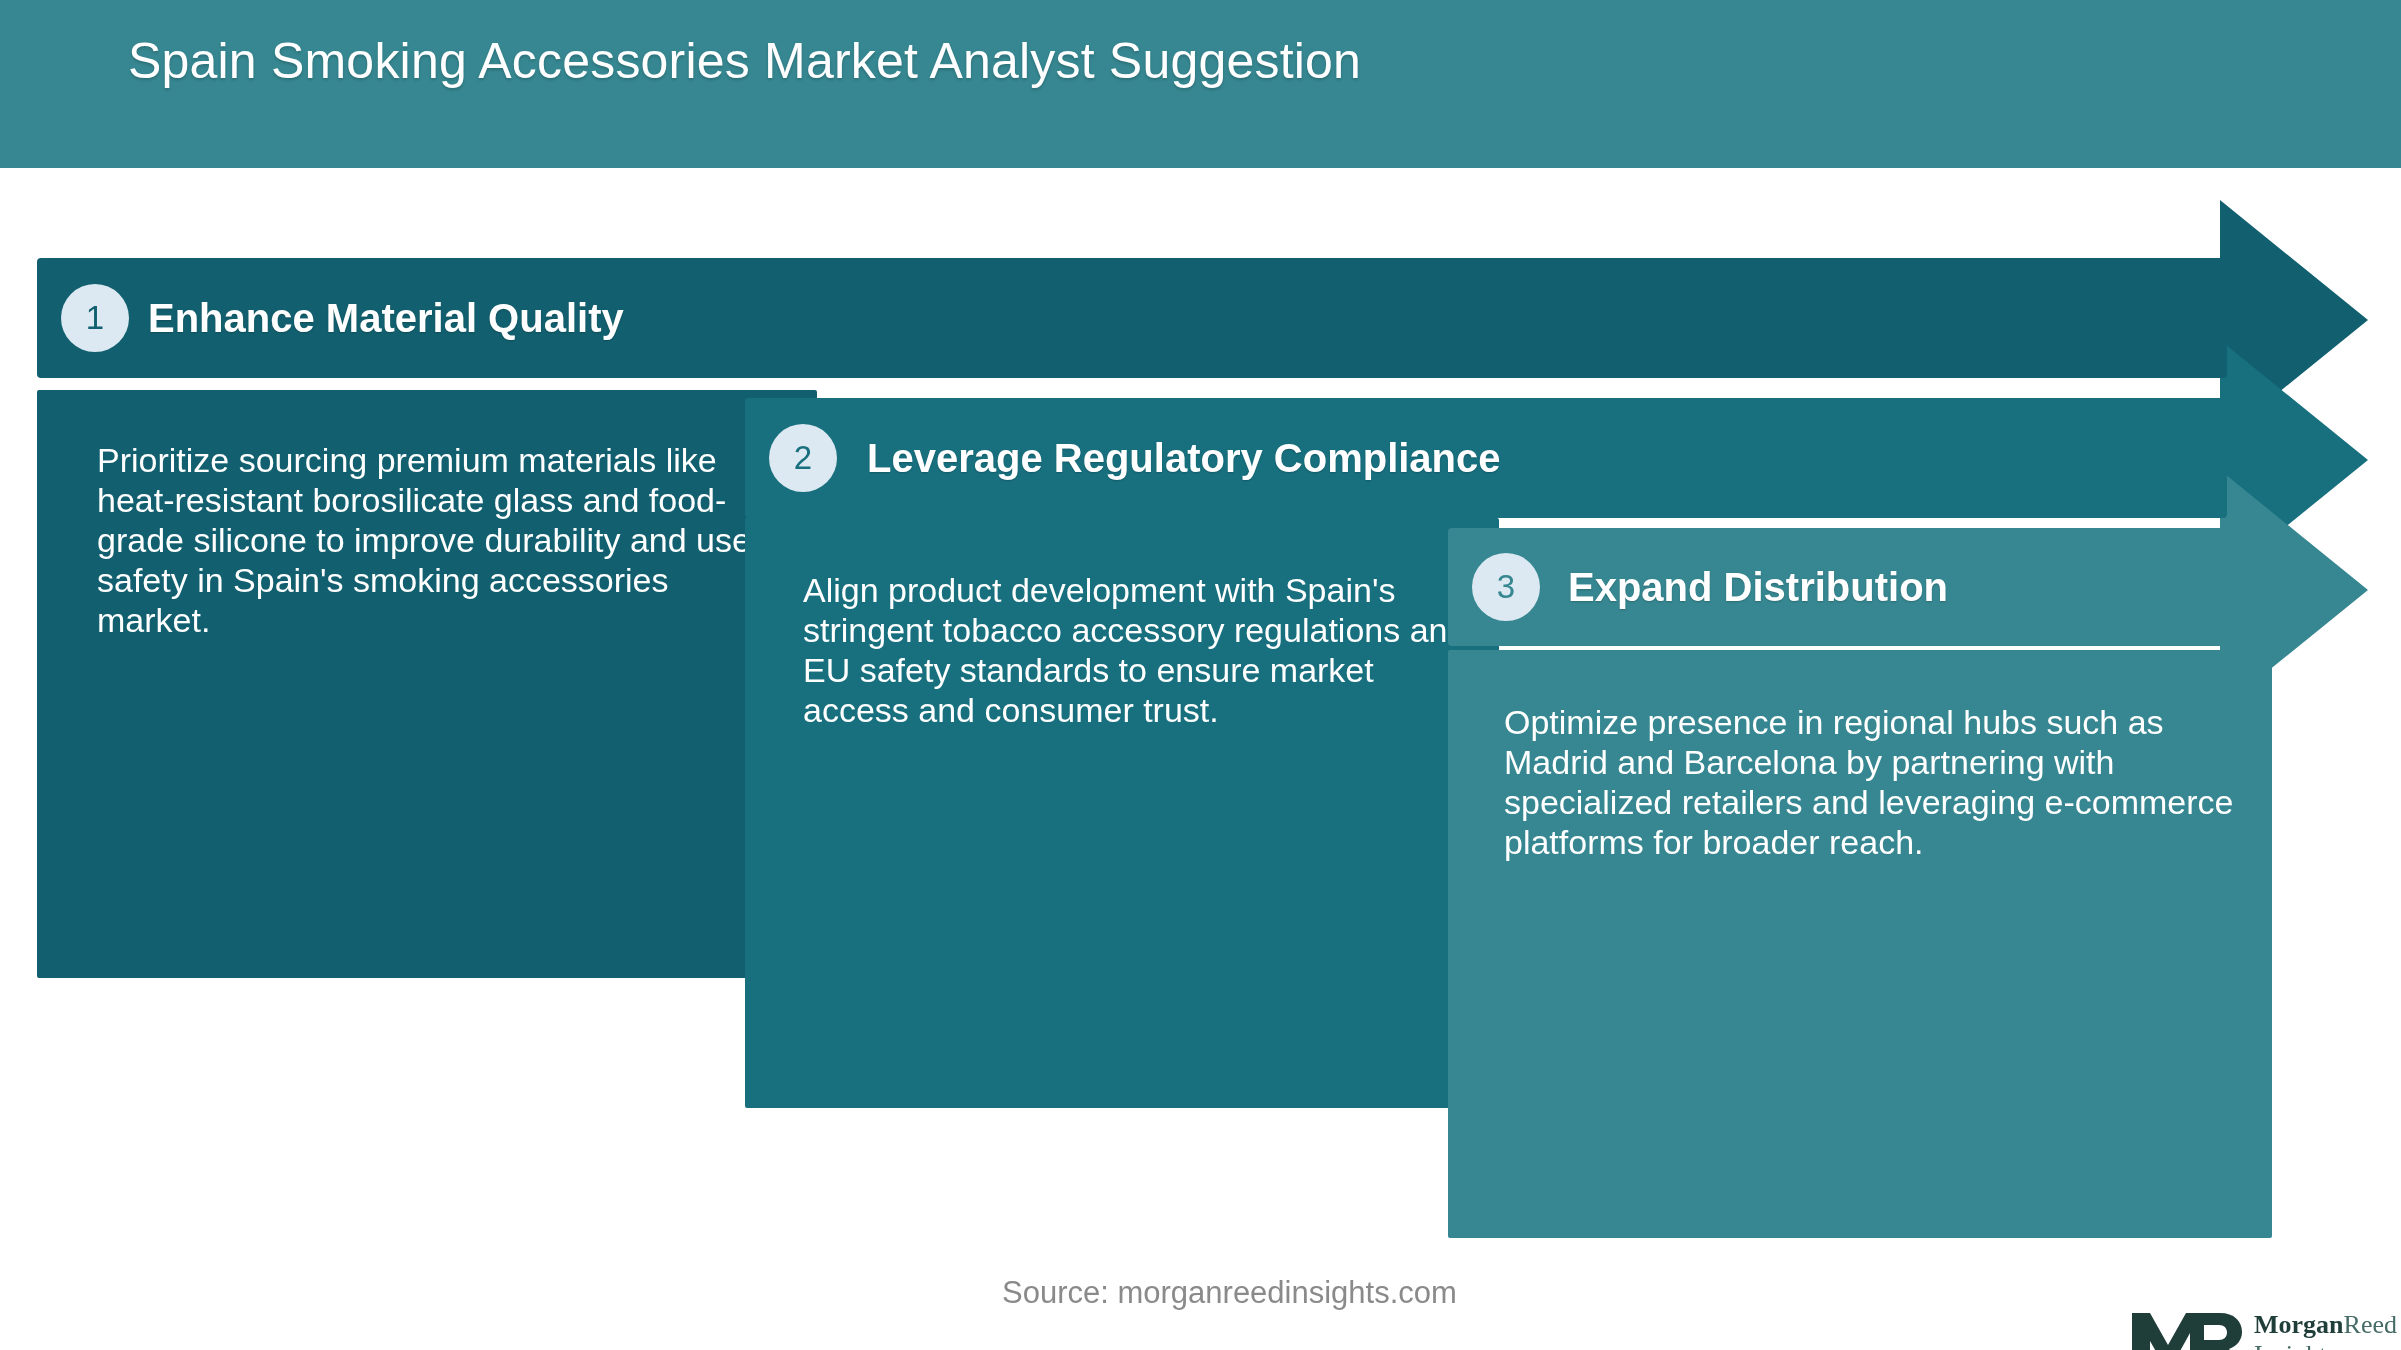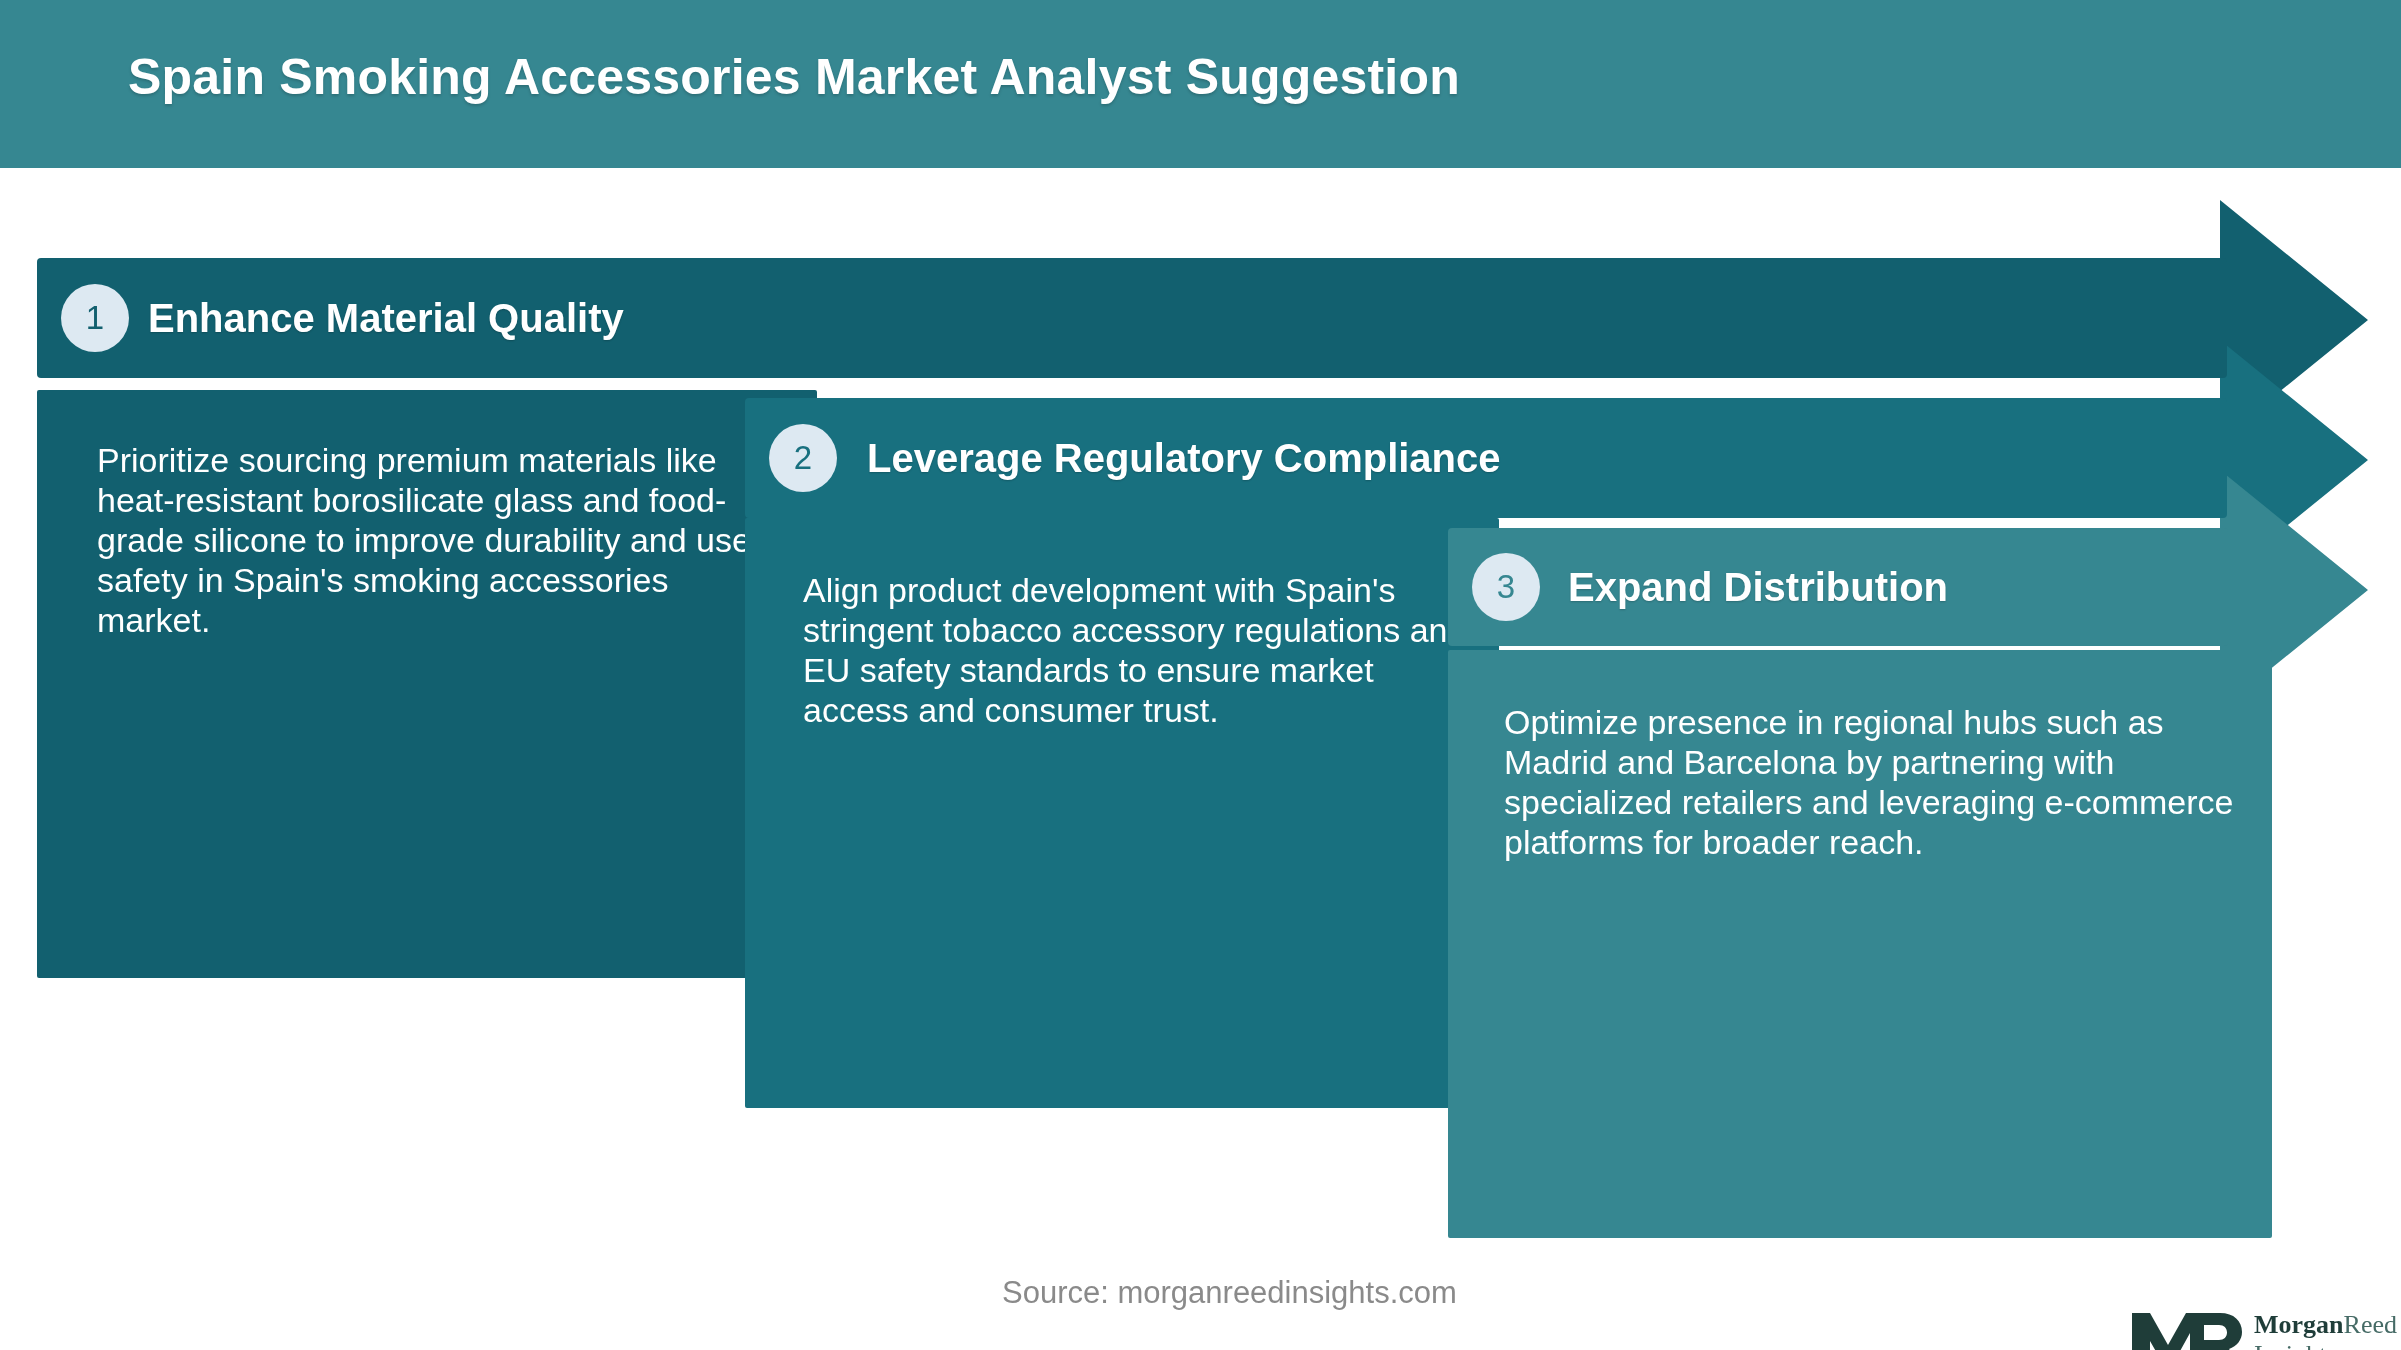--- a/index.html
+++ b/index.html
@@ -11,22 +11,22 @@
     position:relative;
   }
   .canvas{position:absolute;inset:0;background:#ffffff;}
 
   
   .header-band{
     position:absolute;left:0;top:0;width:2401px;height:168px;
     background:#368791;
   }
   .header-title{
-    position:absolute;left:128px;top:48px;
-    font-size:50px;font-weight:bold;color:#ffffff;
+    position:absolute;left:128px;top:32px;
+    font-size:50px;font-weight:normal;color:#ffffff;
     letter-spacing:.2px;white-space:nowrap;
     text-shadow:0 2px 3px rgba(0,0,0,.18);
   }
 
   
   .arrow-layer{position:absolute;left:0;top:0;width:2401px;height:1350px;}
 
   
   .bar{
     position:absolute;

